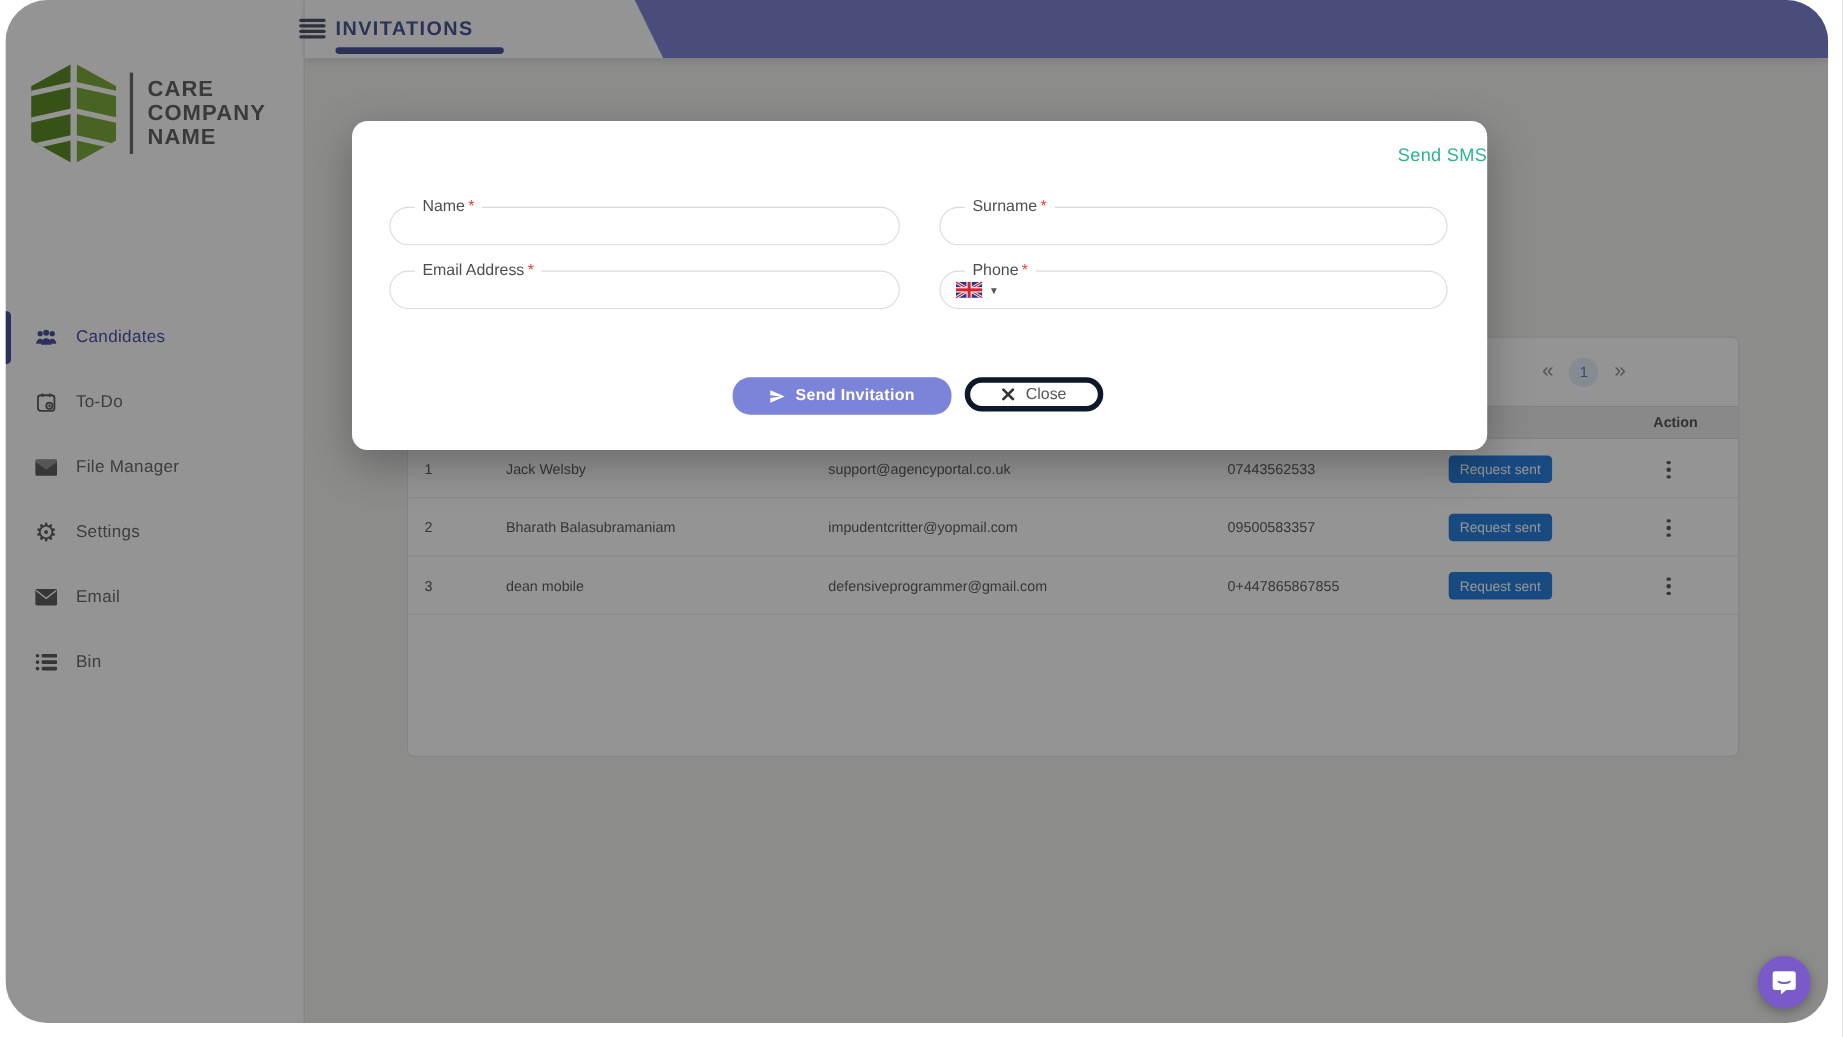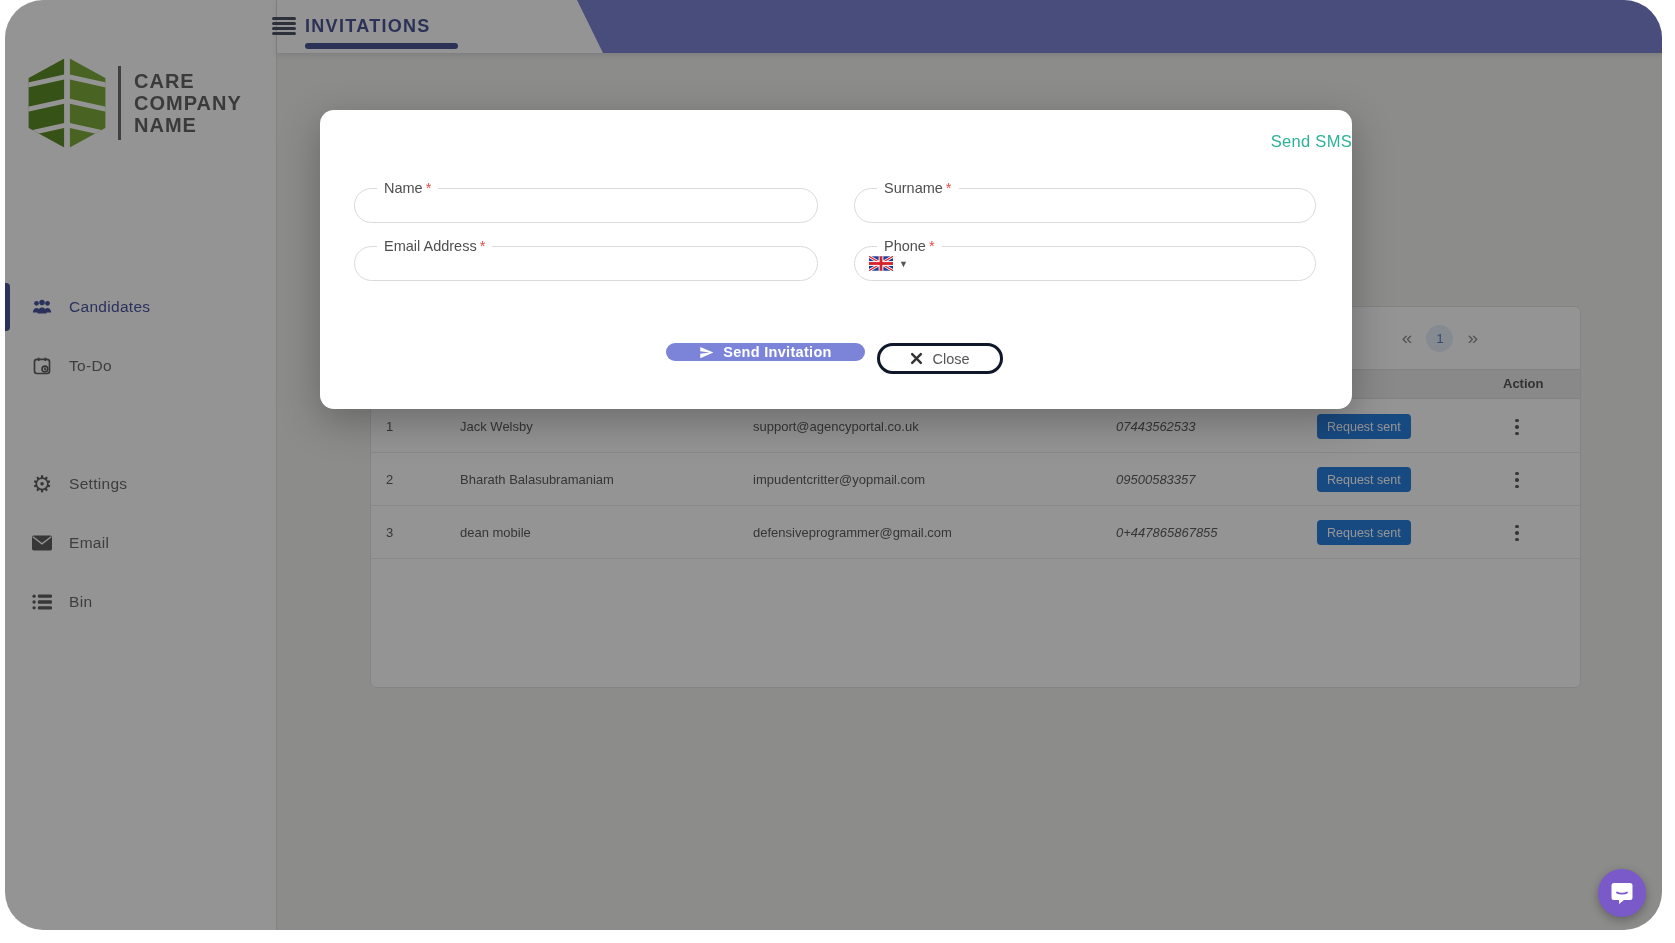--- a/index.html
+++ b/index.html
@@ -38,21 +38,21 @@
   .pg-arrow { font-size:19px; color:#8f8f8f; cursor:pointer; padding:0 4px; }
   .pg-num { width:27px; height:27px; border-radius:50%; background:#e7f0fb; color:#5b82c6; font-size:13.5px;
             display:flex; align-items:center; justify-content:center; cursor:pointer; }
   .thead { position:absolute; left:0; right:0; top:62px; height:30px; background:#ededed;
            border-top:1px solid #e0e0e0; border-bottom:1px solid #e0e0e0; }
   .thead .th-action { position:absolute; left:1132px; top:6px; font-size:13px; font-weight:700; color:#565656; }
   .trow { position:absolute; left:0; right:0; height:53px; border-bottom:1px solid #ececec; font-size:13px; color:#5e5e5e; }
   .trow .c-idx   { position:absolute; left:15px;  top:19px; }
   .trow .c-name  { position:absolute; left:89px;  top:19px; }
   .trow .c-email { position:absolute; left:382px; top:19px; }
-  .trow .c-phone { position:absolute; left:745px; top:19px;font-style:italic; }
+  .trow .c-phone { position:absolute; left:745px; top:19px; }
   .status-btn { position:absolute; left:946px; top:14px; height:25px; padding:0 10px; background:#2a80e0; color:#fff;
                 font-size:12.5px; border:none; border-radius:4px; display:flex; align-items:center; cursor:pointer; font-family:inherit; }
   .kebab { position:absolute; left:1137px; top:14px; width:18px; height:26px; display:flex; flex-direction:column;
            align-items:center; justify-content:center; gap:3px; cursor:pointer; }
   .kebab i { width:3.6px; height:3.6px; border-radius:50%; background:#5d5d5d; }
 
   
   .backdrop { position:absolute; inset:0; background:rgba(0,0,0,.42); z-index:10; }
   .modal { position:absolute; left:315px; top:110px; width:1032px; height:299px; background:#ffffff;
            border-radius:14px; box-shadow:0 12px 40px rgba(0,0,0,.28); z-index:20; }
@@ -66,24 +66,24 @@
   .req { color:#e64a45; margin-left:3px; }
   .fgroup input { position:absolute; inset:0; border:none; outline:none; background:transparent; border-radius:18px;
                   padding:0 18px; font-size:15px; color:#333; font-family:inherit; }
   .phone-inner { position:absolute; inset:0; display:flex; align-items:center; padding-left:14px; }
   .flag { width:24px; height:15px; flex:0 0 auto; cursor:pointer; }
   .flag-caret { font-size:9px; color:#555; margin:0 8px 0 6px; cursor:pointer; }
   .phone-inner input { position:static; flex:1; border:none; outline:none; font-size:15px; color:#333; background:transparent; font-family:inherit; }
   .phone-inner input::placeholder, .fgroup input::placeholder { color:#9aa0a6; }
 
   .btn-row { position:absolute; left:0; right:0; top:233px; height:31px; }
-  .btn-send { position:absolute; left:346px; width:199px; height:18px; border:none; border-radius:16px; background:#7b84d8;
+  .btn-send { position:absolute; left:346px; width:199px; height:34px; border:none; border-radius:16px; background:#7b84d8;
               color:#fff; font-size:14.5px; font-weight:700; letter-spacing:.3px; display:flex; align-items:center;
               justify-content:center; gap:9px; cursor:pointer; font-family:inherit; }
-  .btn-close { position:absolute; left:557px; width:126px; height:31px; border:3px solid #0f172a; border-radius:16px;
+  .btn-close { position:absolute; left:557px; width:126px; height:31px; border:5px solid #0f172a; border-radius:16px;
                background:#fff; color:#555; font-size:14.5px; display:flex; align-items:center; justify-content:center;
                gap:9px; cursor:pointer; font-family:inherit; }
 
   
   .chat-fab { position:absolute; left:1593px; top:869px; width:48px; height:48px; border-radius:50%; background:#7a59c8;
               z-index:30; display:flex; align-items:center; justify-content:center; cursor:pointer;
               box-shadow:0 3px 10px rgba(0,0,0,.3); }
 </style>
 </head>
 <body>
@@ -140,20 +140,29 @@
             <rect x="3" y="4" width="18" height="17" rx="3"></rect>
             <line x1="8" y1="2" x2="8" y2="6"></line>
             <line x1="16" y1="2" x2="16" y2="6"></line>
             <circle cx="15.5" cy="15.5" r="3.4"></circle>
             <path d="M15.5 13.8v1.9l1.4.9"></path>
           </svg>
       </span>
       <span class="nav-label">To-Do</span>
     </div>
 
+    <div class="nav-item" style="top:403px">
+      <span class="nav-ico">
+        <svg width="20" height="16" viewBox="0 0 24 18" fill="currentColor">
+            <path d="M2 0h20a2 2 0 0 1 2 2v14a2 2 0 0 1-2 2H2a2 2 0 0 1-2-2V2a2 2 0 0 1 2-2zm10 10L1.5 2.5h21z"></path>
+            <path d="M0 2.8l12 8.4 12-8.4V2a2 2 0 0 0-2-2H2a2 2 0 0 0-2 2z" fill="#fff" opacity=".35"></path>
+          </svg>
+      </span>
+      <span class="nav-label">File Manager</span>
+    </div>
 
     <div class="nav-item" style="top:462px">
       <span class="nav-ico gear-glyph">⚙</span>
       <span class="nav-label">Settings</span>
     </div>
 
     <div class="nav-item" style="top:521px">
       <span class="nav-ico">
         <svg width="20" height="16" viewBox="0 0 24 18" fill="currentColor">
             <path d="M2 0h20a2 2 0 0 1 2 2v14a2 2 0 0 1-2 2H2a2 2 0 0 1-2-2V2a2 2 0 0 1 2-2z"></path>

